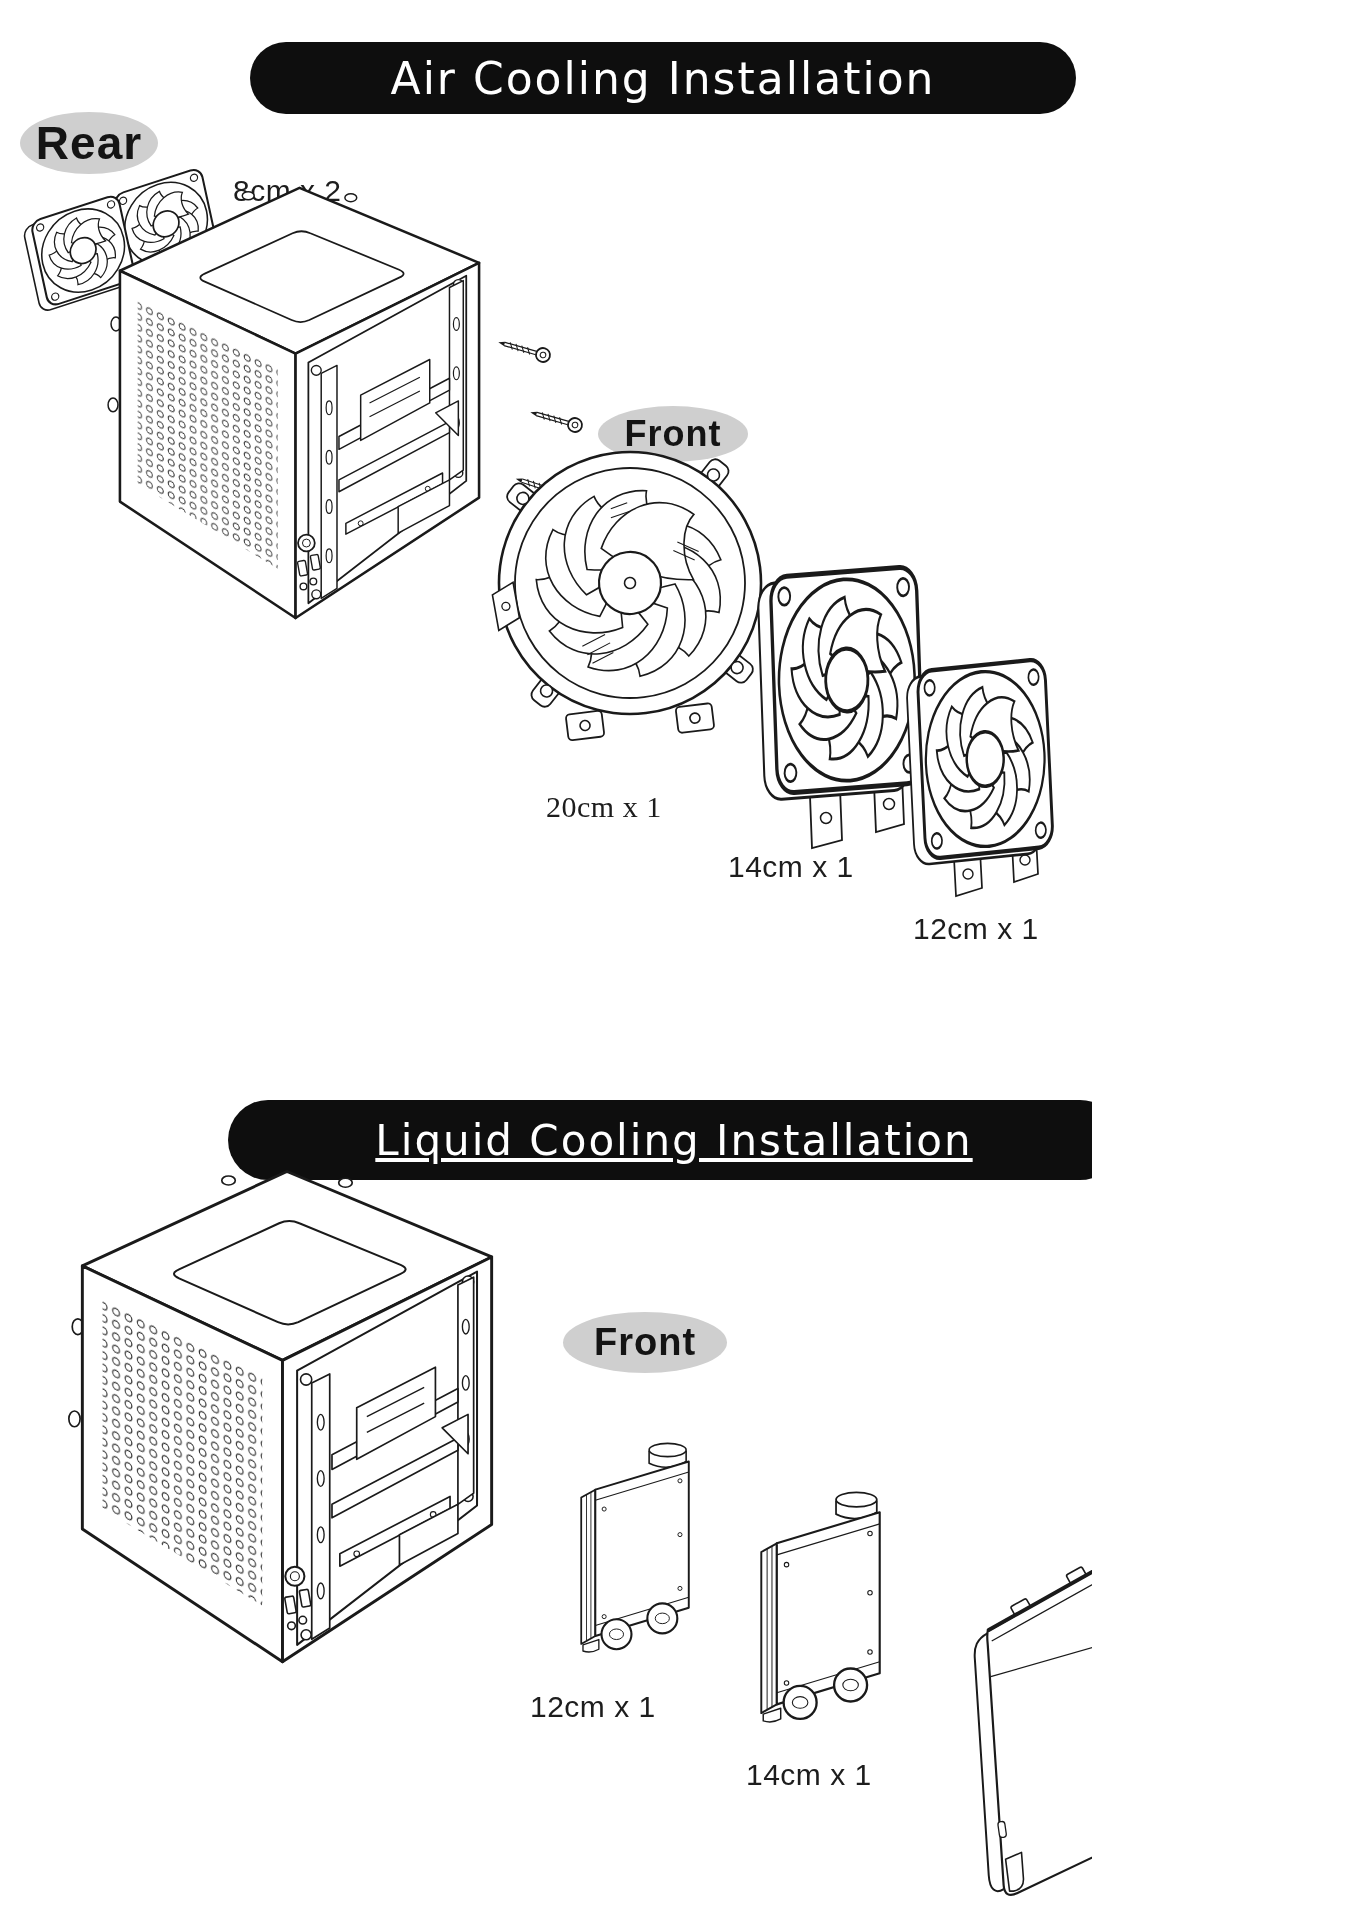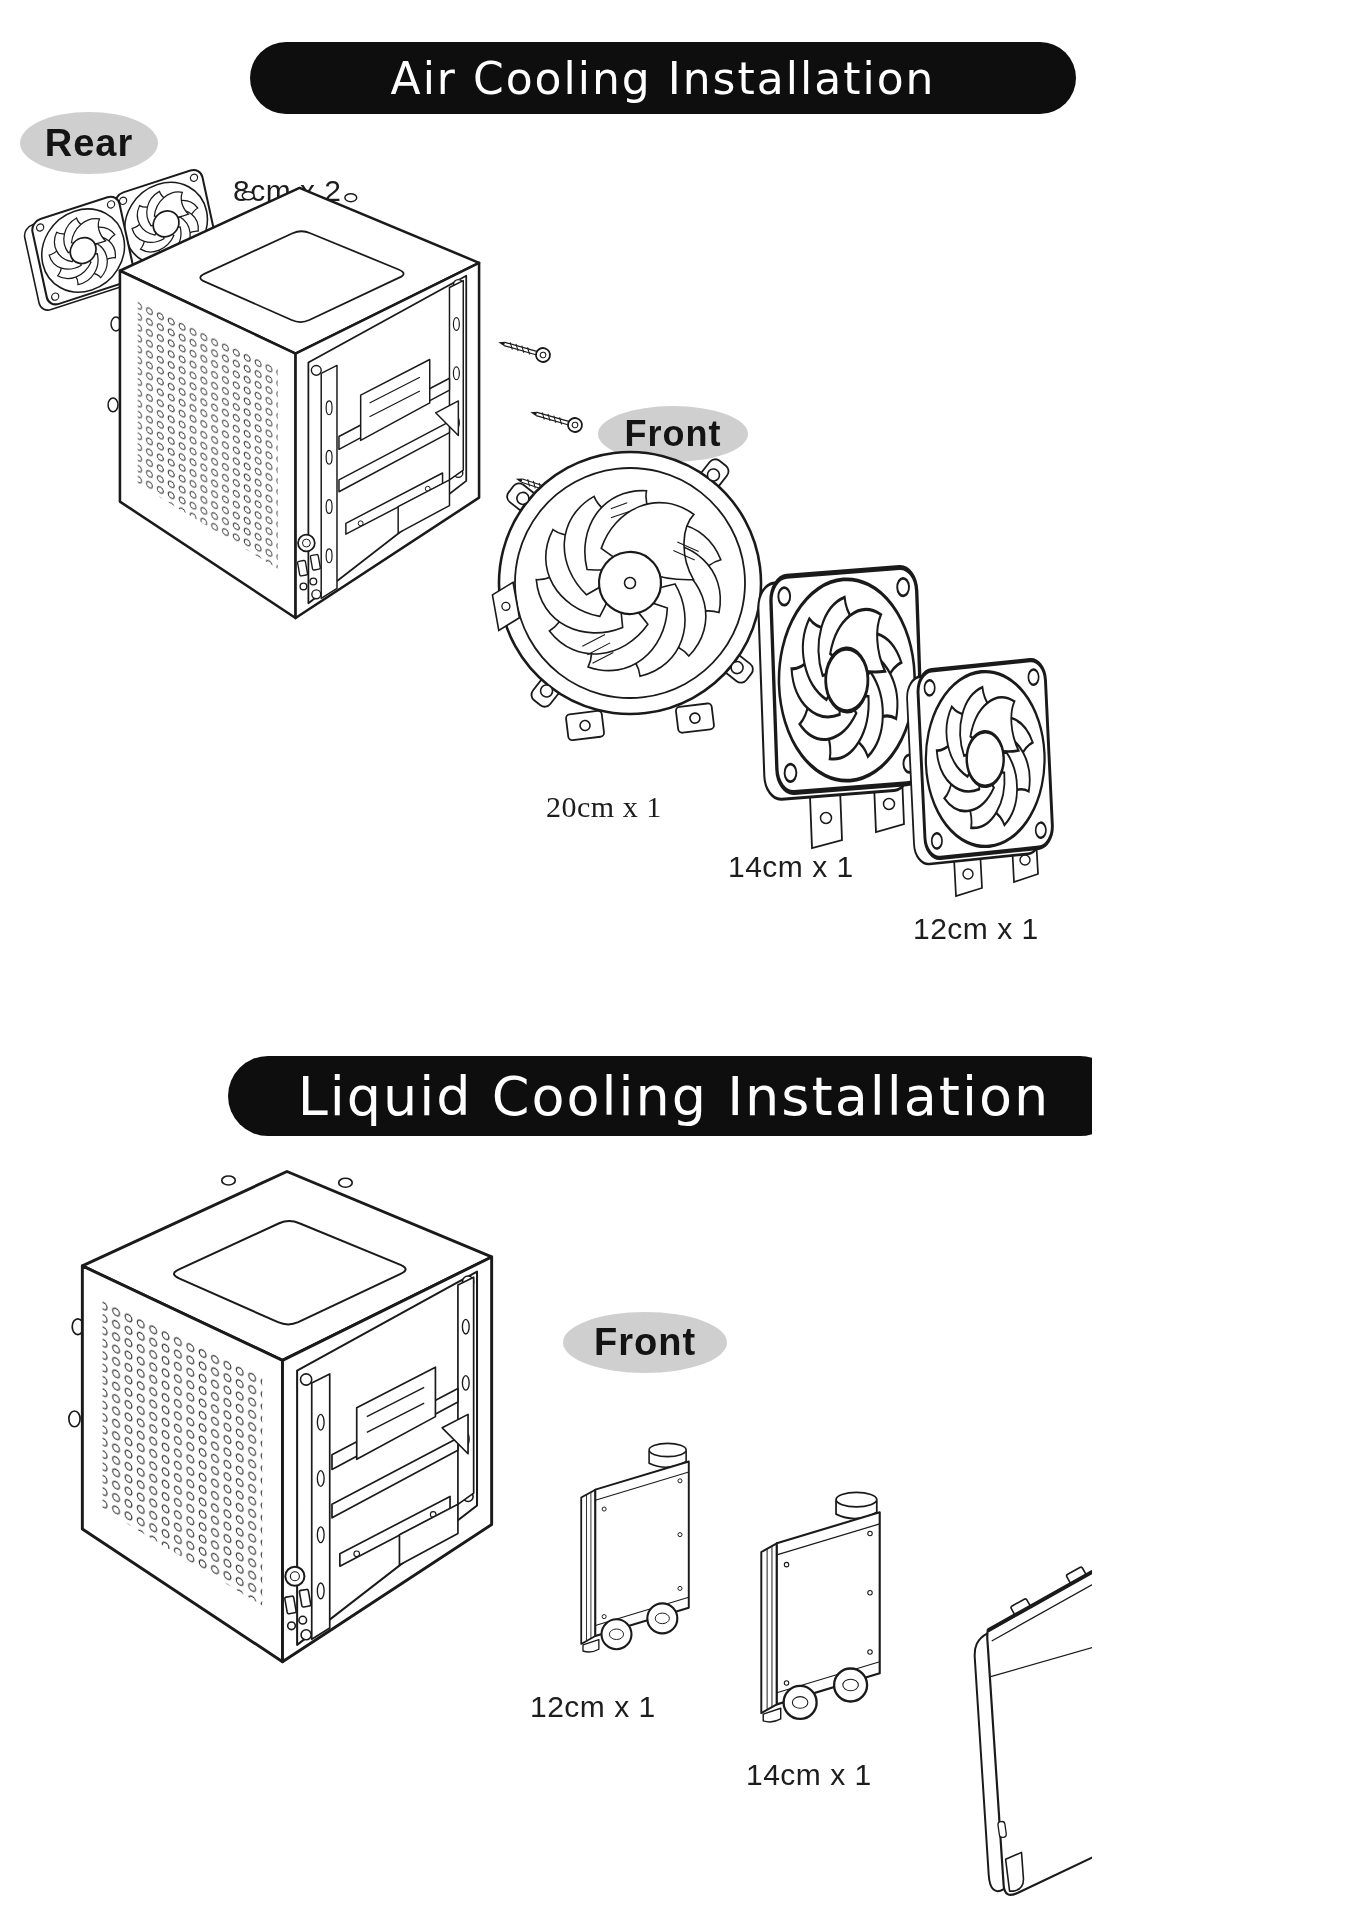--- a/index.html
+++ b/index.html
@@ -198,21 +198,21 @@
     </g>
   </g>
 </defs>
 </svg>
 
 <div class="page">
 
   <section>
     <div class="pill" style="left:250px;top:42px;width:826px;height:72px;border-radius:36px;font-size:44px;">Air Cooling Installation</div>
 
-    <div class="tag" style="left:20px;top:112px;width:138px;height:62px;font-size:38px;">Rear</div>
+    <div class="tag" style="left:20px;top:112px;width:138px;height:62px;font-size:46px;">Rear</div>
 
     <div class="lbl" style="left:233px;top:174px;">8cm x 2</div>
 
     <svg class="illu" style="left:20px;top:156px;width:205px;height:163px;" viewBox="0 0 215 171">
       <g transform="matrix(0.8,-0.26,0.17,0.78,95,40)">
         <rect x="-8" y="7" width="114" height="114" rx="13" fill="#fff" stroke="currentColor" stroke-width="2"></rect>
         <use href="#sqfan"></use>
       </g>
       <g transform="matrix(0.8,-0.26,0.17,0.78,8,68)">
         <rect x="-8" y="7" width="114" height="114" rx="13" fill="#fff" stroke="currentColor" stroke-width="2"></rect>
@@ -268,21 +268,21 @@
       </g>
     </svg>
     <div class="lbl" style="left:913px;top:912px;">12cm x 1</div>
 
     <svg class="illu" style="left:1075px;top:572px;width:272px;height:398px;" viewBox="0 0 280 410">
       <use href="#panelg"></use>
     </svg>
   </section>
 
   <section>
-    <div class="pill" style="left:228px;top:1056px;width:892px;height:80px;border-radius:40px;font-size:54px;">Liquid Cooling Installation</div>
+    <div class="pill" style="left:228px;top:1100px;width:892px;height:80px;border-radius:40px;font-size:42px;text-decoration:underline;">Liquid Cooling Installation</div>
 
     <svg class="illu" style="left:62px;top:1158px;width:450px;height:506px;" viewBox="0 0 400 450">
       <use href="#caseg"></use>
     </svg>
 
     <div class="tag" style="left:563px;top:1312px;width:164px;height:61px;font-size:38px;">Front</div>
 
     <svg class="illu" style="left:560px;top:1435px;width:150px;height:216px;" viewBox="0 0 170 245">
       <use href="#radg"></use>
     </svg>

